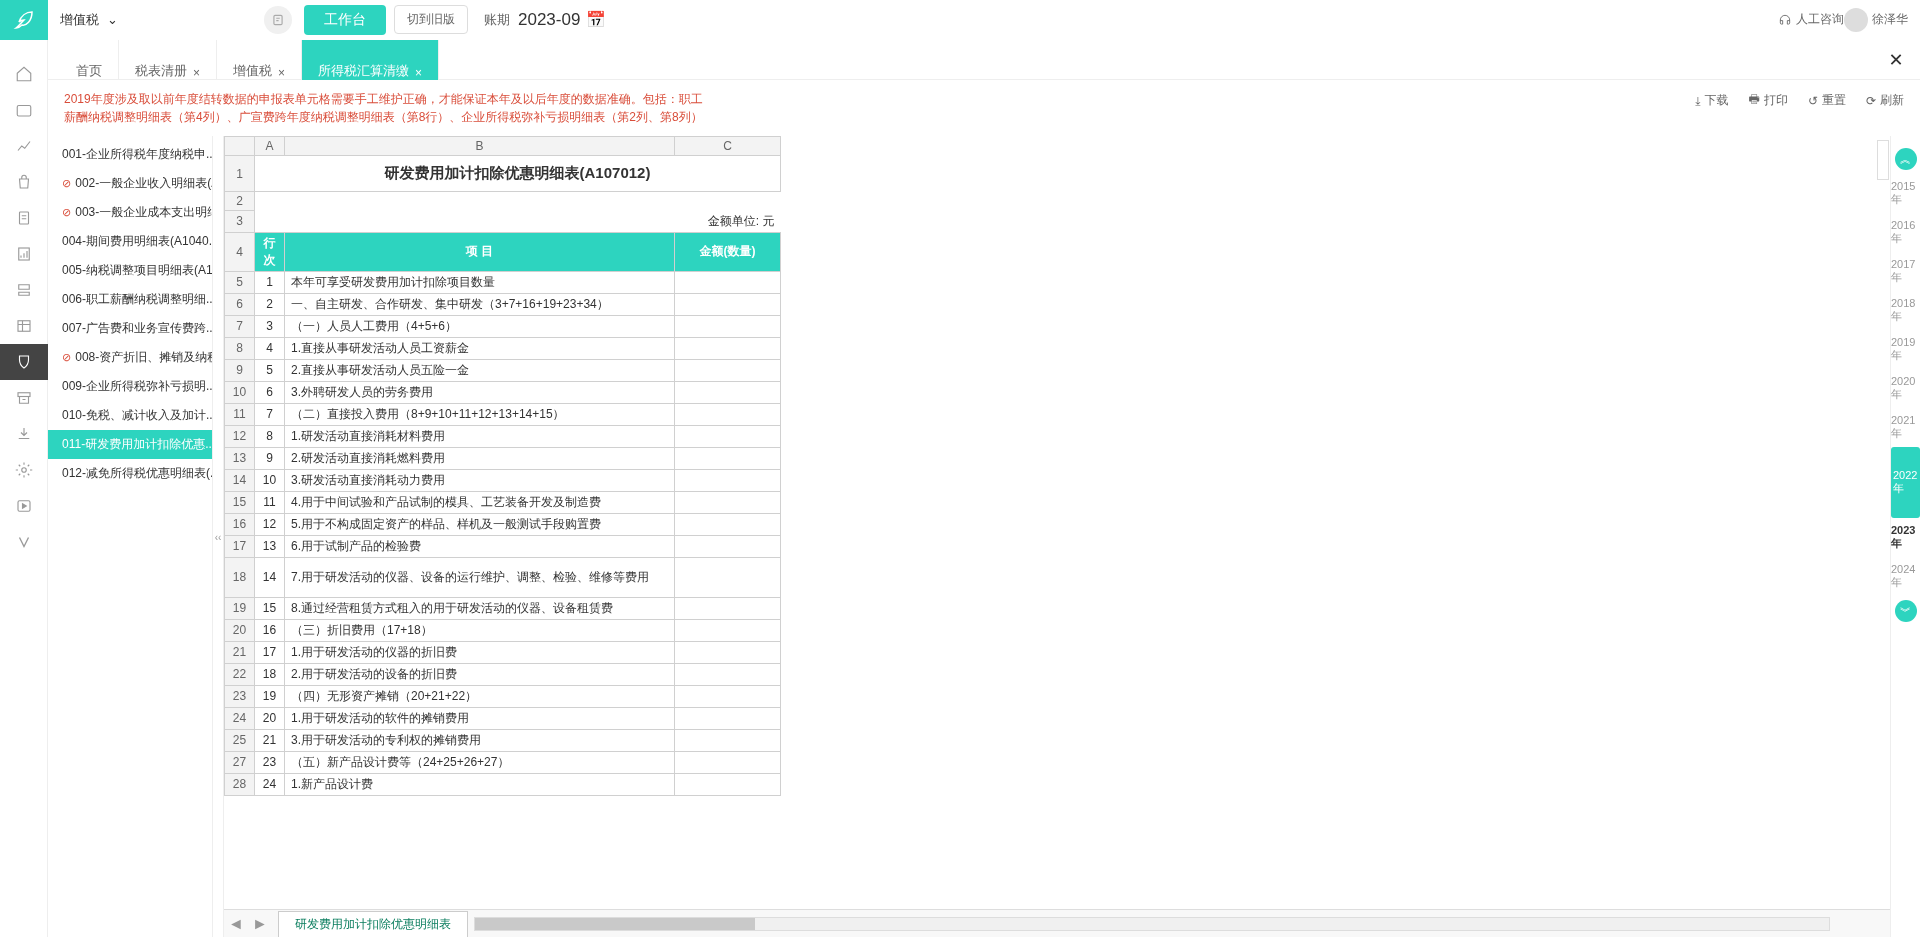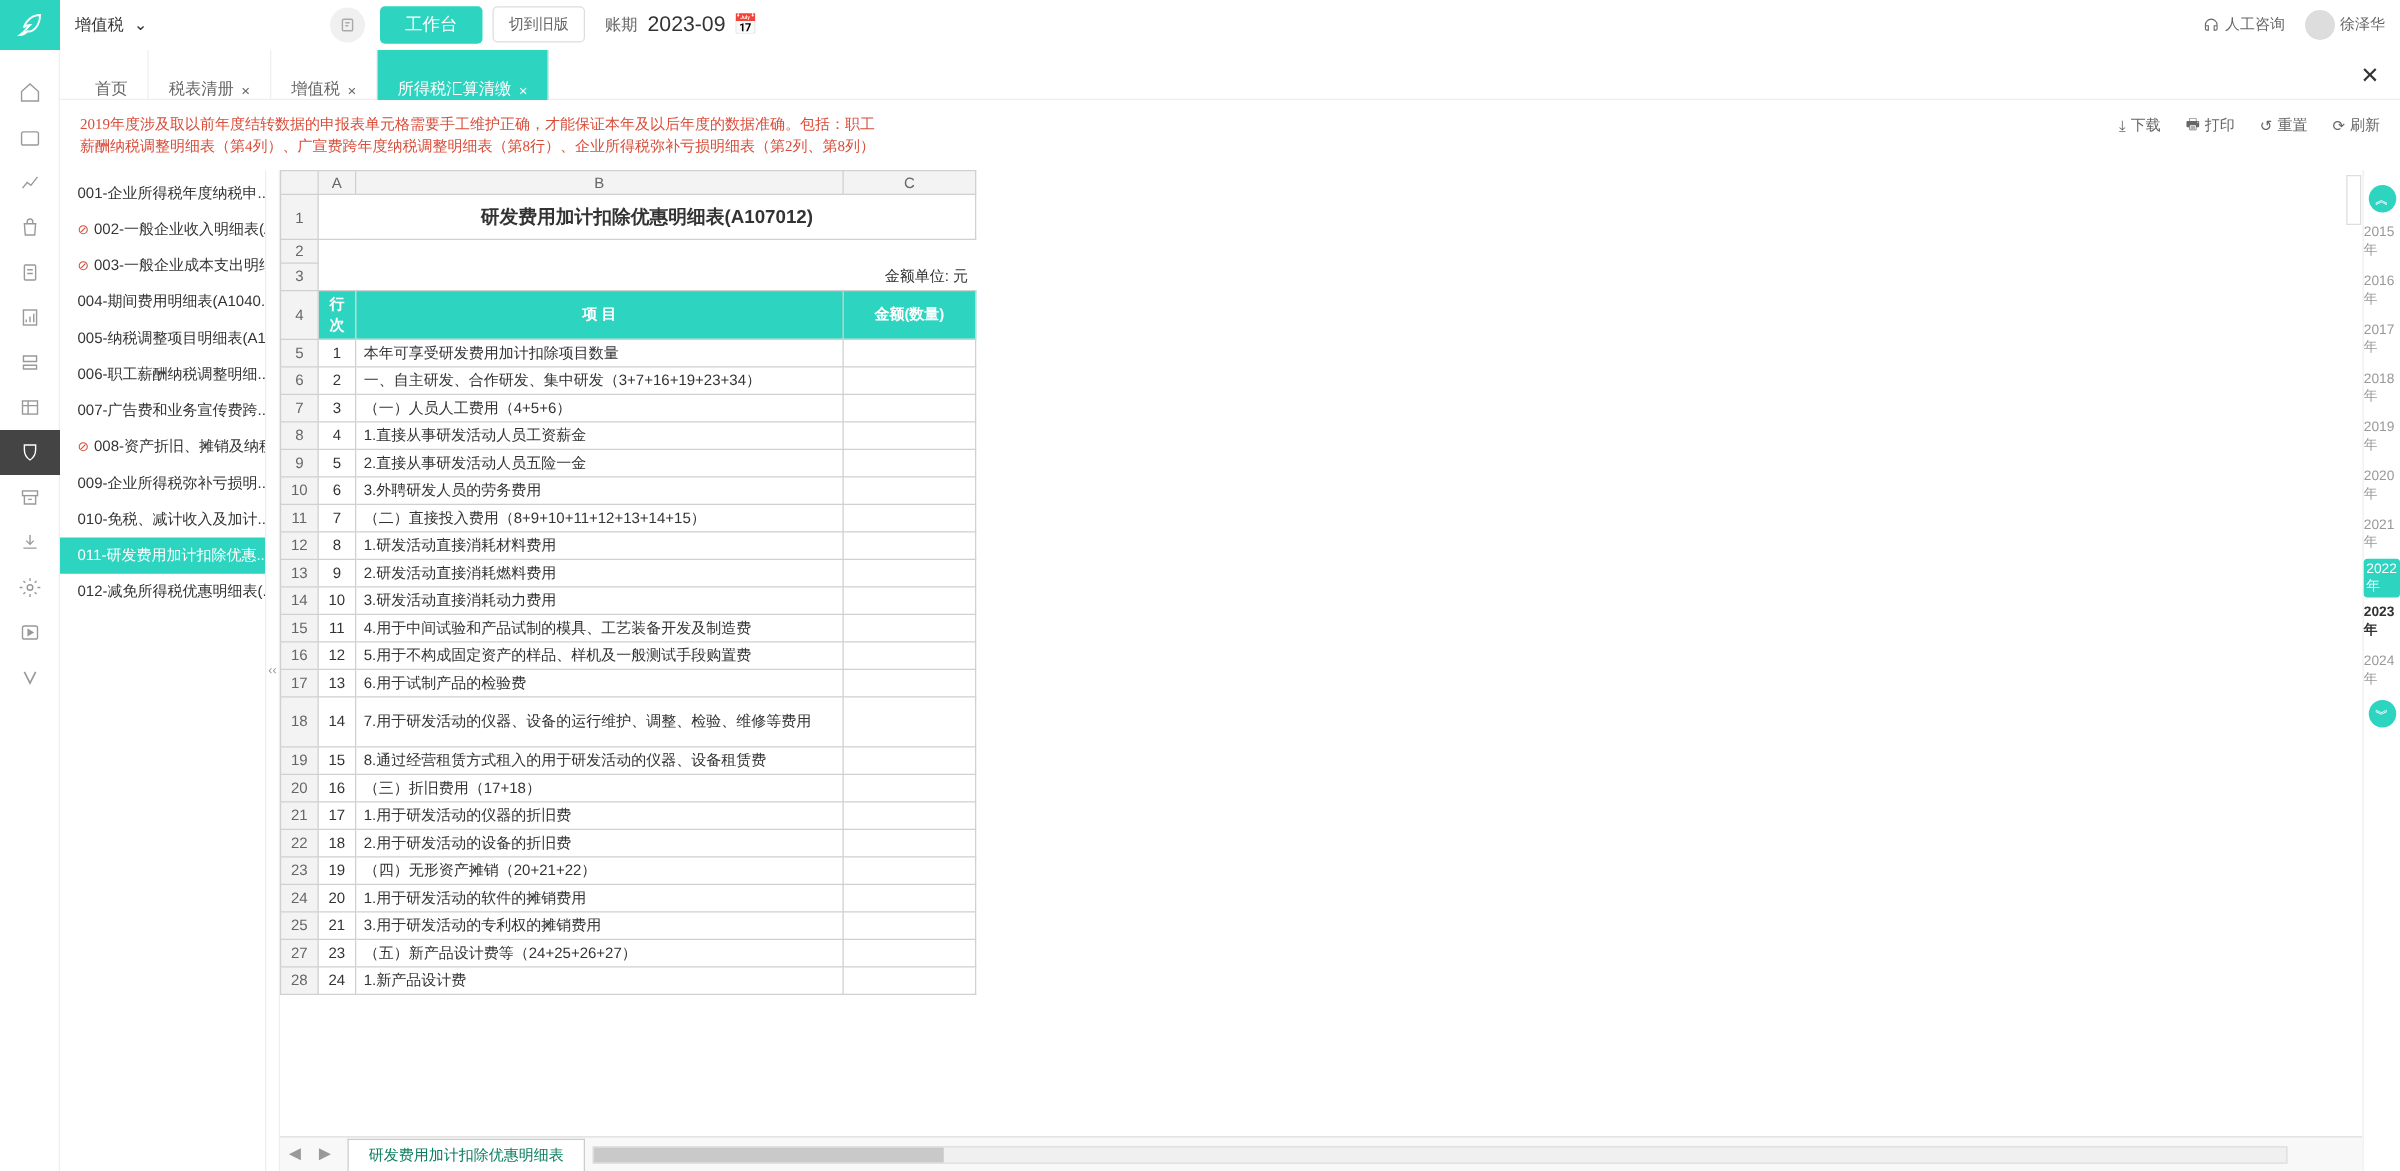--- a/index.html
+++ b/index.html
@@ -15,31 +15,31 @@
 .topbar { height: 40px; display: flex; align-items: center; padding: 0 12px; border-bottom: 1px solid transparent; background: #fff; }
 .dropdown-sel { display: flex; align-items: center; gap: 8px; min-width: 180px; cursor: pointer; }
 .dropdown-sel span { font-size: 13px; color: #333; }
 .chevron { color: #2dd4bf; }
 .icon-btn-round { width: 28px; height: 28px; border-radius: 50%; background: #f0f0f0; display: flex; align-items: center; justify-content: center; margin-left: 24px; cursor: pointer; color: #aaa; }
 .btn-primary { background: #2dd4bf; color: #fff; border: none; padding: 6px 20px; border-radius: 4px; font-size: 14px; margin-left: 12px; cursor: pointer; }
 .btn-outline { background: #fff; border: 1px solid #ddd; color: #666; padding: 5px 12px; border-radius: 4px; font-size: 12px; margin-left: 8px; cursor: pointer; }
 .period-label { font-size: 13px; color: #666; margin-left: 16px; }
 .period-val { font-size: 17px; color: #333; margin-left: 8px; }
 .date-icon { color: #2dd4bf; margin-left: 6px; cursor: pointer; }
-.top-right { margin-left: auto; display: flex; align-items: center; gap: 16px; }
+.top-right { margin-left: auto; display: flex; align-items: center; }
 .top-right-item { display: flex; align-items: center; gap: 4px; font-size: 12px; color: #666; cursor: pointer; }
 .avatar { width: 24px; height: 24px; border-radius: 50%; background: #ddd; }
 .tabs { height: 40px; display: flex; align-items: center; padding: 0 12px; background: #fff; border-bottom: 1px solid #eee; }
 .tab { padding: 0 16px; height: 40px; display: flex; align-items: flex-end; gap: 6px; font-size: 13px; color: #666; cursor: pointer; border-right: 1px solid #eee; }
 .tab.active { background: #2dd4bf; color: #fff; }
 .tab-close { font-size: 12px; cursor: pointer; }
 .close-x { margin-left: auto; width: 24px; height: 24px; display: flex; align-items: center; justify-content: center; cursor: pointer; color: #333; font-size: 18px; }
 .content { flex: 1; display: flex; flex-direction: column; background: #fff; overflow: hidden; }
 .warning-bar { display: flex; align-items: flex-start; padding: 10px 16px; }
-.warning-text { color: #d94d3a; font-size: 12px; line-height: 1.5; max-width: 640px; font-family: Liberation Serif, serif; }
+.warning-text { color: #d94d3a; font-size: 12px; line-height: 1.5; max-width: 640px; }
 .action-bar { margin-left: auto; display: flex; gap: 20px; align-items: center; }
 .action-link { font-size: 12px; color: #666; cursor: pointer; display: flex; align-items: center; gap: 4px; }
 .body-area { flex: 1; display: flex; overflow: hidden; }
 .tree-panel { width: 164px; overflow-y: auto; padding: 4px 0; }
 .tree-item { padding: 6px 10px 6px 14px; font-size: 12px; color: #333; cursor: pointer; white-space: nowrap; overflow: hidden; text-overflow: ellipsis; display:flex; align-items:center; gap:4px;}
 .tree-item.has-warn::before { content: "⊘"; color: #d94d3a; font-size: 11px; }
 .tree-item.active { background: #2dd4bf; color: #fff; }
 .collapse-handle { width: 12px; background: #fff; display: flex; align-items: center; justify-content: center; cursor: pointer; border-left: 1px solid #eee; border-right: 1px solid #eee; position:relative;}
 .collapse-handle::before{content:"‹‹"; color:#999; font-size:10px; position:absolute; top:50%; transform:translateY(-50%) rotate(0);}
 .sheet-area { flex: 1; display: flex; flex-direction: column; overflow: hidden; }
@@ -56,21 +56,21 @@
 .unit-cell { text-align: right; color: #333; border:none !important;}
 .sheet-tabs { height: 28px; display: flex; align-items: center; border-top: 1px solid #ddd; background: #f8f8f8; }
 .sheet-tab-btn { width: 24px; height: 24px; display: flex; align-items: center; justify-content: center; cursor: pointer; color: #999; }
 .sheet-tab-name { padding: 4px 16px; font-size: 12px; color: #0a7d5e; border: 1px solid #ccc; border-bottom: none; background: #fff; cursor: pointer; margin-left:6px;}
 .hscroll-track { flex: 1; height: 14px; margin: 0 60px 0 6px; background: #f0f0f0; position: relative; border:1px solid #ddd;}
 .hscroll-thumb { position: absolute; left: 0; width: 280px; height: 100%; background: #c9c9c9; }
 .year-panel { width: 30px; background: #fff; border-left: 1px solid #eee; display: flex; flex-direction: column; align-items: center; padding-top: 8px; gap: 0; position:relative;}
 .year-expand { position:absolute; left:-14px; top:4px; width:12px; height:40px; background:#fff; border:1px solid #ddd; cursor:pointer;}
 .year-btn-arrow { width: 22px; height: 22px; border-radius: 50%; background: #2dd4bf; color: #fff; display: flex; align-items: center; justify-content: center; font-size: 11px; cursor: pointer; margin: 4px 0;}
 .year-item { font-size: 11px; color: #999; padding: 6px 0; cursor: pointer; writing-mode: horizontal-tb; }
-.year-item.active { background: #2dd4bf; color: #fff; padding: 2px 2px; border-radius: 3px; }
+.year-item.active { background: #2dd4bf; color: #fff; padding: 22px 2px; border-radius: 3px; }
 .year-item.current { color: #333; font-weight: bold; }
 </style>
 </head>
 <body>
 
 <div class="app">
   <div class="sidebar-left">
     <div class="logo">
       <svg viewBox="0 0 24 24">
           <path d="M20 4c-6 0-11 4-13 10 1-1 3-2 5-2-3 3-5 6-8 8 2 0 4-1 6-3 4 1 10-4 10-13z" stroke-width="1.5"></path>

